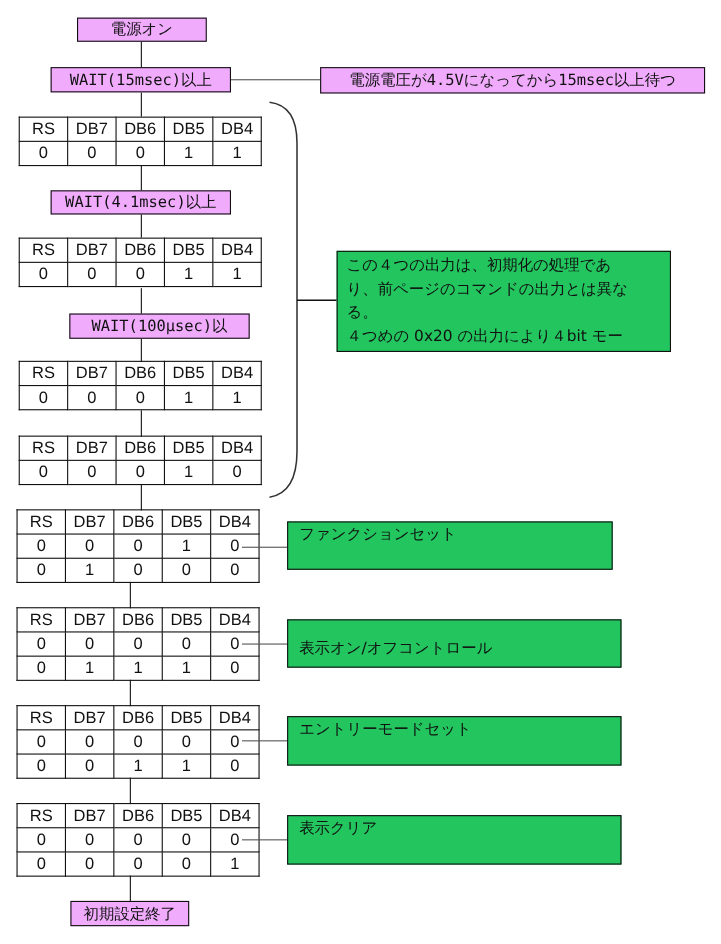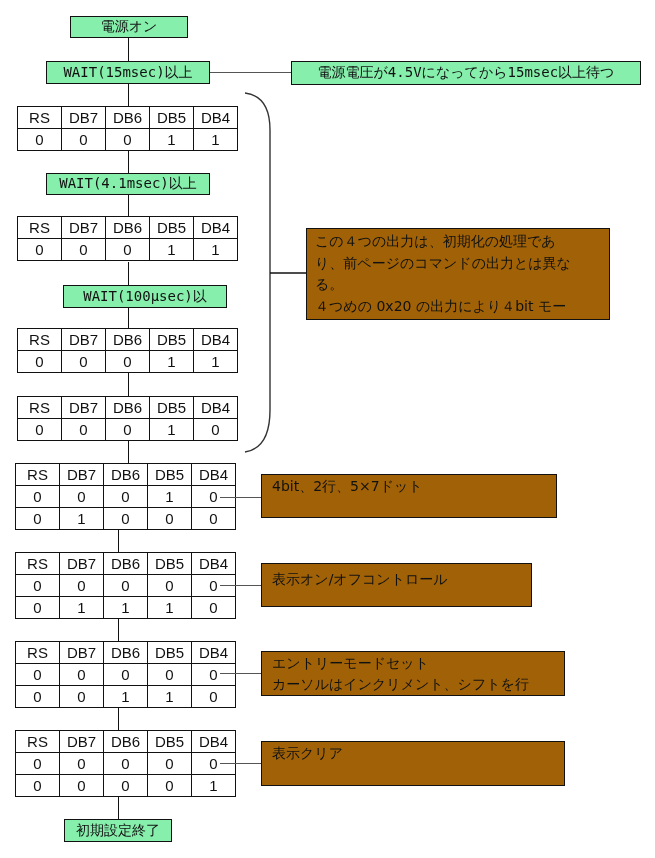--- a/index.html
+++ b/index.html
@@ -1,21 +1,21 @@
 <!DOCTYPE html>
 <html><head>
 <meta charset="utf-8">
 <style>
   html, body { margin:0; padding:0; background:#ffffff; }
   body { width:655px; height:858px; position:relative; overflow:hidden;
          font-family:"DejaVu Sans", sans-serif; color:#111; }
   .abs { position:absolute; box-sizing:border-box; }
-  .box { border:1.3px solid #111; background:#86efac; display:flex; align-items:center; justify-content:center;
+  .box { border:1.3px solid #111; background:#f0abfc; display:flex; align-items:center; justify-content:center;
          font-size:14px; white-space:nowrap; }
-  .note { border:1.3px solid #111; background:#a16207; font-size:14px; line-height:21px; padding:3px 10px;
+  .note { border:1.3px solid #111; background:#22c55e; font-size:14px; line-height:21px; padding:3px 10px;
           white-space:nowrap; overflow:hidden; }
   .vline { position:absolute; width:1.3px; background:#111; }
   .hline { position:absolute; height:1.3px; background:#555; }
   table.reg { position:absolute; border-collapse:collapse; font-family:"Liberation Sans", sans-serif; }
   table.reg td { border:1.3px solid #111; width:43px; height:21px; text-align:center; font-size:15px;
                  padding:0; line-height:20px; }
   .mono { font-family:"DejaVu Sans Mono", monospace; }
   svg.brace { position:absolute; overflow:visible; }
 </style>
 </head>
@@ -152,21 +152,21 @@
     <td>0</td>
     <td>1</td>
     <td>0</td>
     <td>0</td>
     <td>0</td>
   </tr>
 </tbody>
   </table>
 <div class="hline" style="left:220px; top:497px; width:42px;"></div>
 <div class="abs note" style="left:261px; top:474px; width:296px; height:44px; padding:1px 10px;">
-  <div>4bit、2行、5×7ドット</div>
+  <div>ファンクションセット</div>
 </div>
 
 <table class="reg" style="left:15px; top:552px;">
   <tbody>
       <tr>
     <td style="width:40px;">RS</td>
     <td style="width:40px;">DB7</td>
     <td style="width:40px;">DB6</td>
     <td style="width:40px;">DB5</td>
     <td style="width:40px;">DB4</td>
@@ -181,21 +181,21 @@
   <tr>
     <td>0</td>
     <td>1</td>
     <td>1</td>
     <td>1</td>
     <td>0</td>
   </tr>
 </tbody>
   </table>
 <div class="hline" style="left:220px; top:585px; width:42px;"></div>
-<div class="abs note" style="left:261px; top:563px; width:271px; height:44px; padding:5px 10px;">
+<div class="abs note" style="left:261px; top:563px; width:304px; height:44px; padding:16px 10px;">
   <div>表示オン/オフコントロール</div>
 </div>
 
 <table class="reg" style="left:15px; top:641px;">
   <tbody>
       <tr>
     <td style="width:40px;">RS</td>
     <td style="width:40px;">DB7</td>
     <td style="width:40px;">DB6</td>
     <td style="width:40px;">DB5</td>
@@ -213,21 +213,20 @@
     <td>0</td>
     <td>1</td>
     <td>1</td>
     <td>0</td>
   </tr>
 </tbody>
   </table>
 <div class="hline" style="left:220px; top:673px; width:42px;"></div>
 <div class="abs note" style="left:261px; top:651px; width:304px; height:45px; padding:1px 10px;">
   <div>エントリーモードセット</div>
-  <div>カーソルはインクリメント、シフトを行</div>
 </div>
 
 <table class="reg" style="left:15px; top:730px;">
   <tbody>
       <tr>
     <td style="width:40px;">RS</td>
     <td style="width:40px;">DB7</td>
     <td style="width:40px;">DB6</td>
     <td style="width:40px;">DB5</td>
     <td style="width:40px;">DB4</td>

